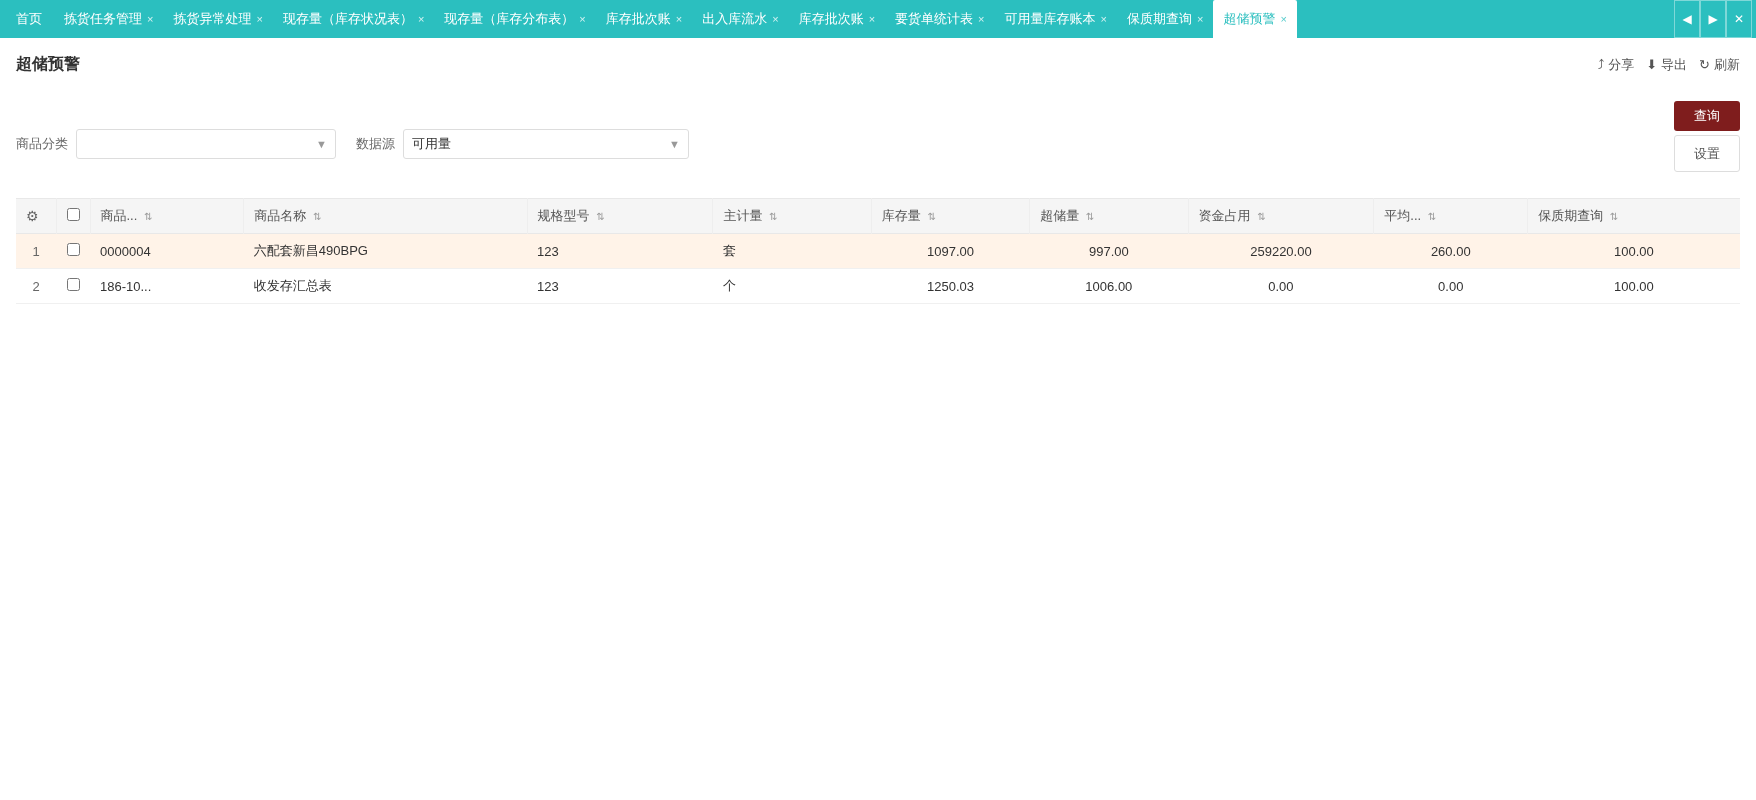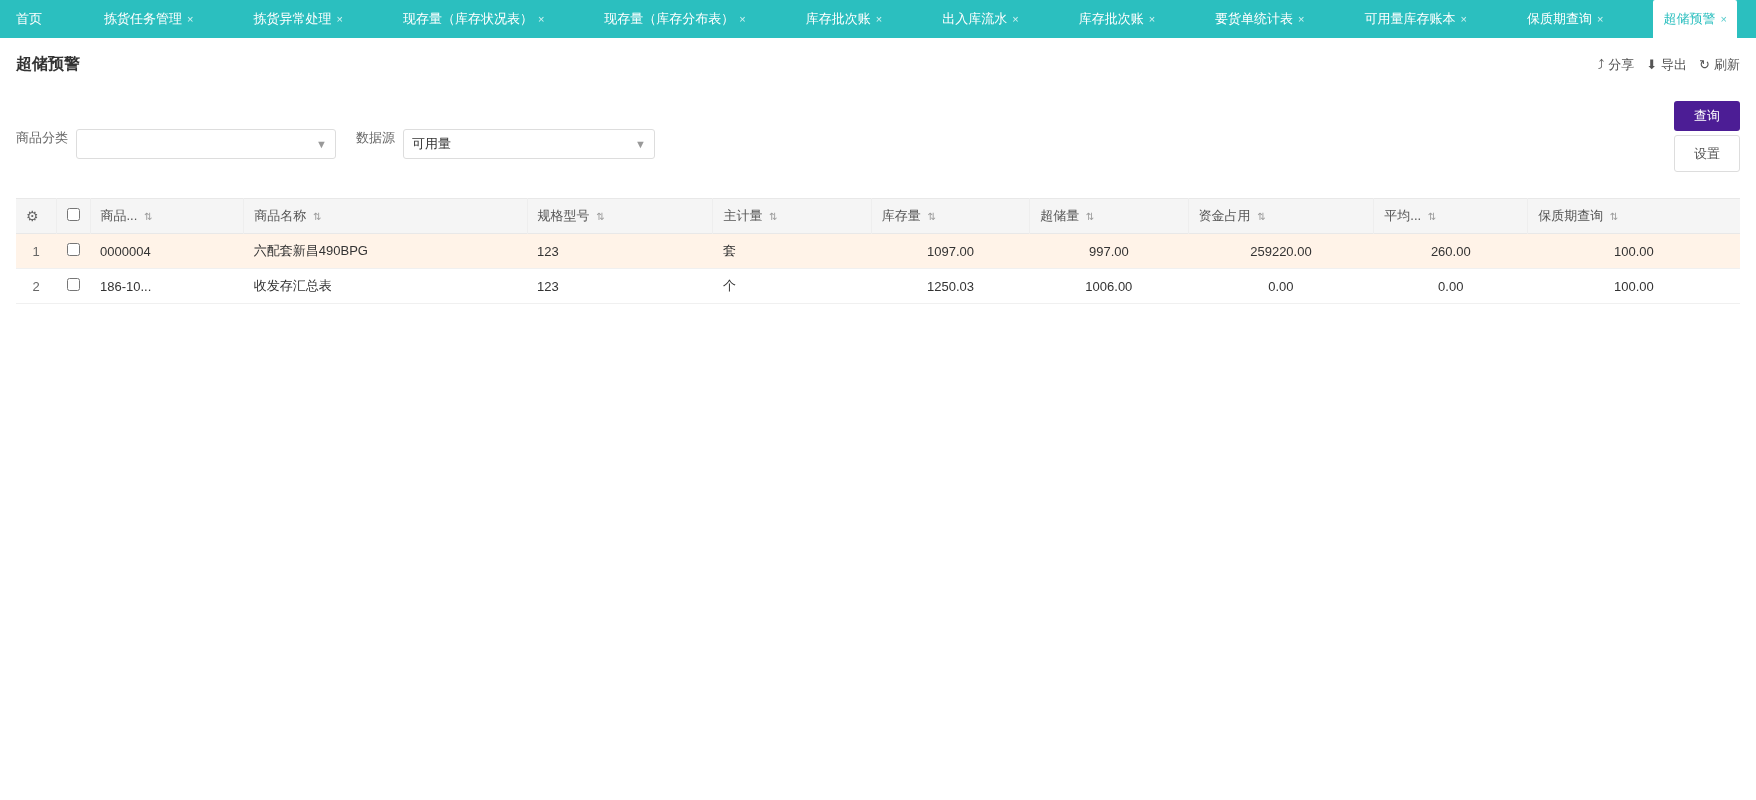--- a/index.html
+++ b/index.html
@@ -7,21 +7,20 @@
 
     
     .top-nav {
       display: flex;
       align-items: flex-end;
       background: #2bbfbf;
       height: 38px;
       padding: 0 4px;
       overflow: hidden;
       white-space: nowrap;
-      gap: 40px;
     }
     .nav-item {
       display: inline-flex;
       align-items: center;
       padding: 0 10px;
       height: 38px;
       color: #fff;
       cursor: pointer;
       font-size: 13px;
       flex-shrink: 0;
@@ -89,20 +88,21 @@
     
     .filter-row {
       display: flex;
       align-items: center;
       gap: 20px;
       margin-bottom: 16px;
       padding: 10px 0;
     }
     .filter-group {
       display: flex;
+      align-items: center;
       gap: 8px;
       margin-top: 14px;
     }
     .filter-label {
       font-size: 13px;
       color: #666;
       white-space: nowrap;
     }
     .filter-select {
       width: 240px;
@@ -122,21 +122,21 @@
     .filter-select .chevron { color: #999; font-size: 11px; }
 
     
     .filter-buttons {
       margin-left: auto;
       display: flex;
       flex-direction: column;
       gap: 4px;
     }
     .btn-query {
-      background: #4c1d95;
+      background: #7f1d1d;
       color: #fff;
       border: none;
       border-radius: 3px;
       padding: 5px 20px;
       font-size: 13px;
       cursor: pointer;
       height: 30px;
     }
     .btn-settings {
       background: #fff;
@@ -278,21 +278,21 @@
     <div class="filter-group">
       <span class="filter-label">商品分类</span>
       <div class="filter-select" style="width:260px;">
         <span></span>
         <span class="chevron">▼</span>
       </div>
     </div>
 
     <div class="filter-group">
       <span class="filter-label">数据源</span>
-      <div class="filter-select" style="width:252px;">
+      <div class="filter-select" style="width:286px;">
         <span>可用量</span>
         <span class="chevron">▼</span>
       </div>
     </div>
 
     <div class="filter-buttons">
       <button class="btn-query">查询</button>
       <button class="btn-settings">设置</button>
     </div>
   </div>

